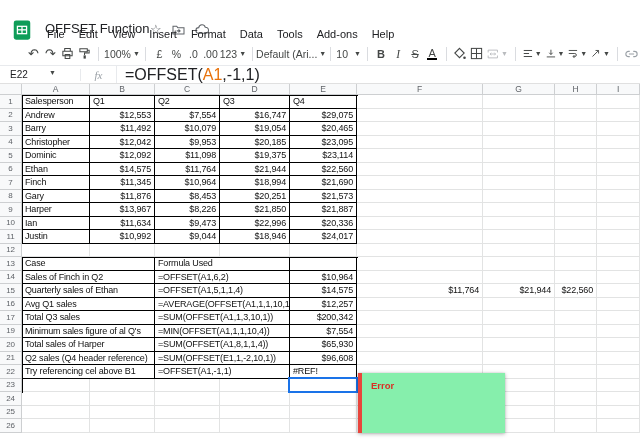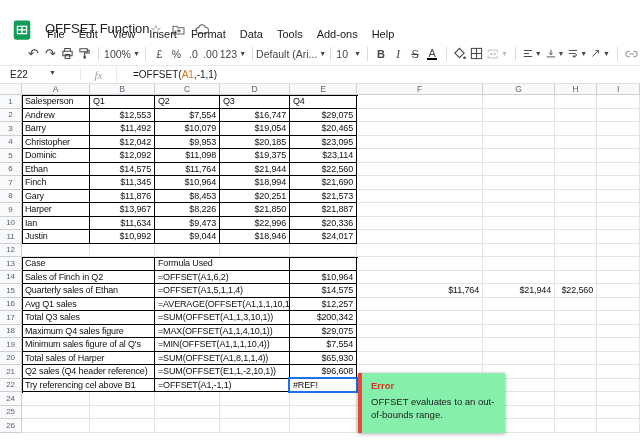--- a/index.html
+++ b/index.html
@@ -26,21 +26,21 @@
   .tlabel { font-size:10.5px; }
   .bold-b { font-weight:bold; font-size:11px; }
   .ital-i { font-style:italic; font-family:"Liberation Serif", serif; font-size:11.5px; }
   .strike-s { text-decoration:line-through; font-size:11px; }
   .acolor { font-size:11px; border-bottom:2.5px solid #000; line-height:10px; padding:0 1px; }
   .muted { color:#b9bbbe; }
   
   .formulabar { position:absolute; left:0; top:65px; width:640px; height:19px; border-top:1px solid #e8eaed; border-bottom:1px solid #e0e0e0; display:flex; align-items:center; background:#fff; }
   .namebox { width:56px; padding-left:10px; font-size:10px; color:#202124; display:flex; align-items:flex-start; justify-content:space-between; }
   .fx { width:36px; text-align:center; font-family:"Liberation Serif", serif; font-style:italic; color:#9aa0a6; font-size:11px; border-left:1px solid #e8eaed;margin-left:24px; }
-  .formula-text { font-size:10px; color:#202124; padding-left:16px; border-left:1px solid #e8eaed; height:100%; display:flex; align-items:center; }
+  .formula-text { font-size:16px; color:#202124; padding-left:8px; border-left:1px solid #e8eaed; height:100%; display:flex; align-items:center; }
   .tok-orange { color:#e8710a; }
   
   .grid { position:absolute; left:0; top:84px; width:640px; height:356px; overflow:hidden; }
   table.sheet { border-collapse:separate; border-spacing:0; table-layout:fixed; width:640px; }
   table.sheet td, table.sheet th {
     height:13.5px; padding:0 3px; font-size:9px; font-weight:normal; letter-spacing:-0.15px;
     white-space:nowrap; overflow:hidden; border-right:1px solid #e2e3e3; border-bottom:1px solid #e2e3e3;
     color:#111; text-align:left; vertical-align:middle;
   }
   table.sheet th.ch { height:11px; background:#f8f9fa; color:#5f6368; font-size:8.5px; text-align:center;
@@ -424,30 +424,20 @@
             <th class="rh">17</th>
             <td class="bk" colspan="2">Total Q3 sales</td>
             <td class="bk" colspan="2">=SUM(OFFSET(A1,1,3,10,1))</td>
             <td class="bk r">$200,342</td>
             <td></td>
             <td></td>
             <td></td>
             <td></td>
           </tr>
           <tr>
-            <th class="rh">18</th>
-            <td class="bk" colspan="2">Maximum Q4 sales figure</td>
-            <td class="bk" colspan="2">=MAX(OFFSET(A1,1,4,10,1))</td>
-            <td class="bk r">$29,075</td>
-            <td></td>
-            <td></td>
-            <td></td>
-            <td></td>
-          </tr>
-          <tr>
             <th class="rh">19</th>
             <td class="bk" colspan="2">Minimum sales figure of al Q's</td>
             <td class="bk" colspan="2">=MIN(OFFSET(A1,1,1,10,4))</td>
             <td class="bk r">$7,554</td>
             <td></td>
             <td></td>
             <td></td>
             <td></td>
           </tr>
           <tr>
@@ -468,20 +458,32 @@
             <td></td>
             <td></td>
             <td></td>
             <td></td>
           </tr>
           <tr>
             <th class="rh sel">22</th>
             <td class="bk" colspan="2">Try referencing cel above B1</td>
             <td class="bk" colspan="2">=OFFSET(A1,-1,1)</td>
             <td class="bk c">#REF!</td>
+            <td></td>
+            <td></td>
+            <td></td>
+            <td></td>
+          </tr>
+          <tr>
+            <th class="rh">23</th>
+            <td></td>
+            <td></td>
+            <td></td>
+            <td></td>
+            <td></td>
             <td></td>
             <td></td>
             <td></td>
             <td></td>
           </tr>
           <tr>
             <th class="rh">24</th>
             <td></td>
             <td></td>
             <td></td>
@@ -522,16 +524,15 @@
     <div class="hline" style="left:22px; top:11px;  width:336px; height:1px;"></div>
     <div class="vline" style="left:22px; top:11px;  width:1px;  height:149px;"></div>
     <div class="hline" style="left:22px; top:173px; width:336px; height:1px;"></div>
     <div class="vline" style="left:22px; top:173px; width:1px;  height:136px;"></div>
   </div>
 
   <div class="sel-box"></div>
 
   <div class="tooltip">
     <div class="tt-title">Error</div>
-    <div class="tt-msg">OFFSET evaluates to an out-of-bounds range.</div>
   </div>
 
 </div>
 
 </body></html>

